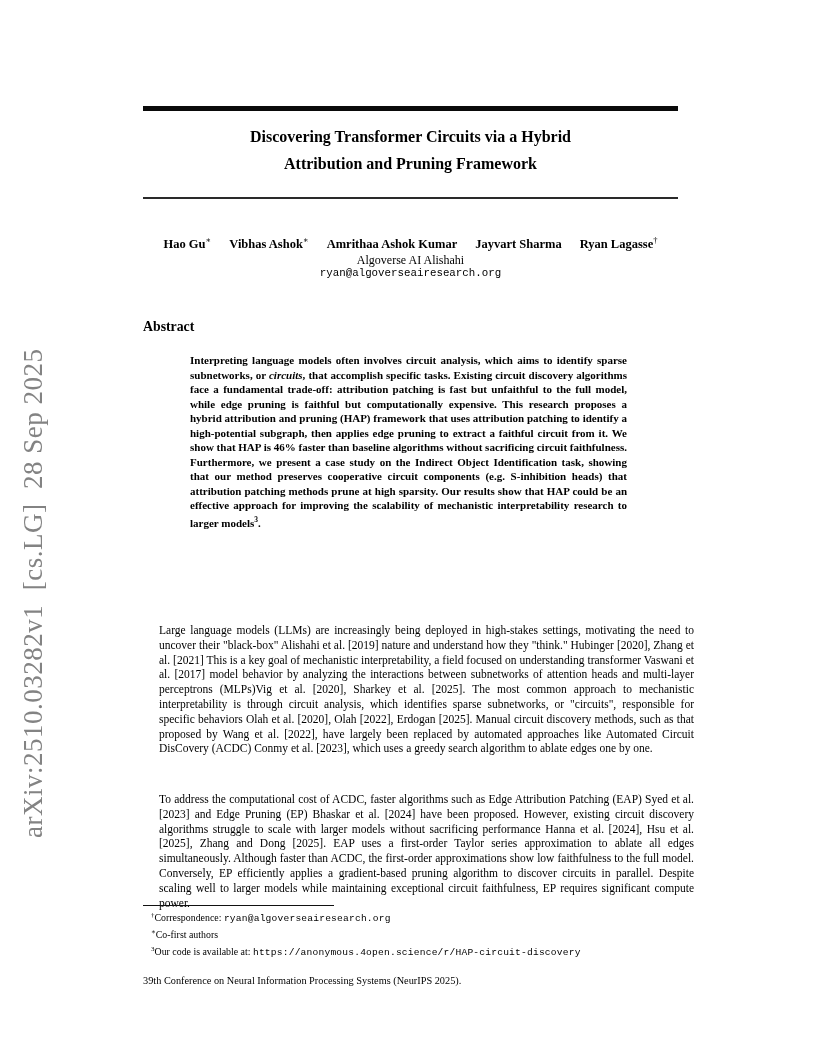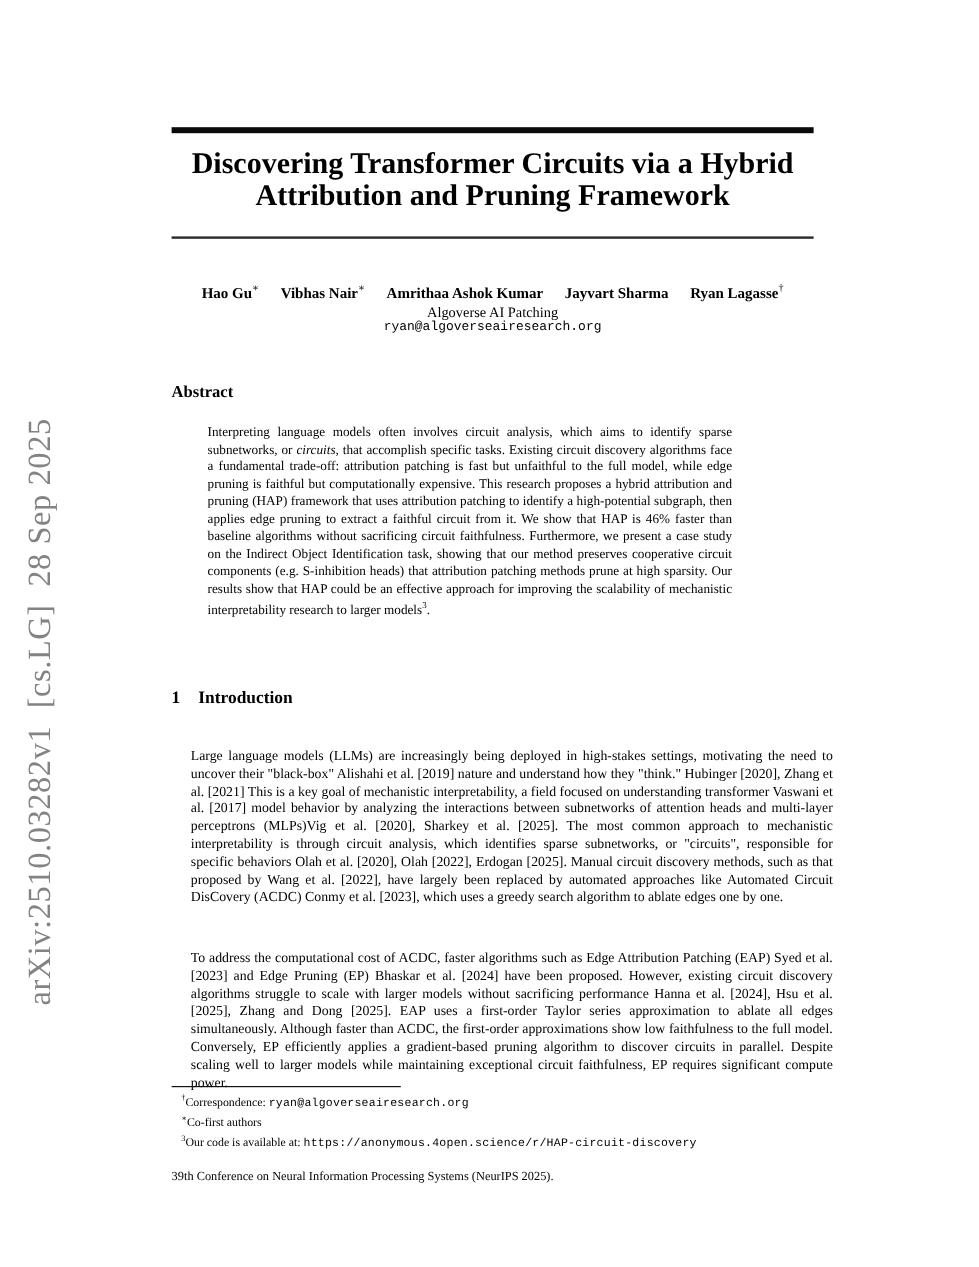--- a/index.html
+++ b/index.html
@@ -37,21 +37,21 @@
     height: 5px;
     background: #0a0a0a;
   }
   .paper-title {
     position: absolute;
     left: 143px;
     top: 123px;
     width: 535px;
     margin: 0;
     text-align: center;
-    font-size: 25px;
+    font-size: 16px;
     line-height: 27px;
     font-weight: bold;
     font-family: Liberation Serif, serif;
   }
   .rule-thin {
     position: absolute;
     left: 143px;
     top: 197px;
     width: 535px;
     height: 2px;
@@ -90,27 +90,28 @@
     position: absolute;
     left: 143px;
     top: 319px;
     width: 535px;
     text-align: left;
     font-size: 13.8px;
     font-weight: bold;
   }
   .abstract-body {
     position: absolute;
-    left: 173px;
+    left: 190px;
     top: 353px;
     width: 437px;
     margin: 0;
     font-size: 11px;
     line-height: 14.5px;
     text-align: justify;
+    font-weight: bold;
   }
   .abstract-body sup { font-size: 7.5px; }
   .section-heading {
     position: absolute;
     left: 143px;
     top: 574px;
     width: 535px;
     margin: 0;
     font-size: 14.5px;
     font-weight: bold;
@@ -163,31 +164,30 @@
 <div class="page">
 
   <div class="watermark">arXiv:2510.03282v1  [cs.LG]  28 Sep 2025</div>
 
   <div class="rule-thick"></div>
 
   <h1 class="paper-title"><span>Discovering Transformer Circuits via a Hybrid</span><br><span>Attribution and Pruning Framework</span></h1>
 
   <div class="rule-thin"></div>
 
-  <div class="authors"><span class="author"><span>Hao Gu</span><sup>∗</sup></span><span class="author"><span>Vibhas Nair</span><sup>∗</sup></span><span class="author"><span>Amrithaa Ashok Kumar</span><sup></sup></span><span class="author"><span>Jayvart Sharma</span><sup></sup></span><span class="author"><span>Ryan Lagasse</span><sup>†</sup></span></div>
-
-  <div class="affiliation">Algoverse AI Patching</div>
+  <div class="authors"><span class="author"><span>Hao Gu</span><sup>∗</sup></span><span class="author"><span>Vibhas Ashok</span><sup>∗</sup></span><span class="author"><span>Amrithaa Ashok Kumar</span><sup></sup></span><span class="author"><span>Jayvart Sharma</span><sup></sup></span><span class="author"><span>Ryan Lagasse</span><sup>†</sup></span></div>
+
+  <div class="affiliation">Algoverse AI Alishahi</div>
 
   <div class="email mono">ryan@algoverseairesearch.org</div>
 
   <div class="abstract-heading">Abstract</div>
 
   <p class="abstract-body"><span>Interpreting language models often involves circuit analysis, which aims to identify sparse subnetworks, or </span><i>circuits</i><span>, that accomplish specific tasks. Existing circuit discovery algorithms face a fundamental trade-off: attribution patching is fast but unfaithful to the full model, while edge pruning is faithful but computationally expensive. This research proposes a hybrid attribution and pruning (HAP) framework that uses attribution patching to identify a high-potential subgraph, then applies edge pruning to extract a faithful circuit from it. We show that HAP is 46% faster than baseline algorithms without sacrificing circuit faithfulness. Furthermore, we present a case study on the Indirect Object Identification task, showing that our method preserves cooperative circuit components (e.g. S-inhibition heads) that attribution patching methods prune at high sparsity. Our results show that HAP could be an effective approach for improving the scalability of mechanistic interpretability research to larger models</span><sup>3</sup><span>.</span></p>
 
-  <h2 class="section-heading"><span class="sec-num">1</span><span class="sec-title">Introduction</span></h2>
 
   <p class="body-para para-1">Large language models (LLMs) are increasingly being deployed in high-stakes settings, motivating the need to uncover their "black-box" Alishahi et al. [2019] nature and understand how they "think." Hubinger [2020], Zhang et al. [2021] This is a key goal of mechanistic interpretability, a field focused on understanding transformer Vaswani et al. [2017] model behavior by analyzing the interactions between subnetworks of attention heads and multi-layer perceptrons (MLPs)Vig et al. [2020], Sharkey et al. [2025]. The most common approach to mechanistic interpretability is through circuit analysis, which identifies sparse subnetworks, or "circuits", responsible for specific behaviors Olah et al. [2020], Olah [2022], Erdogan [2025]. Manual circuit discovery methods, such as that proposed by Wang et al. [2022], have largely been replaced by automated approaches like Automated Circuit DisCovery (ACDC) Conmy et al. [2023], which uses a greedy search algorithm to ablate edges one by one.</p>
 
   <p class="body-para para-2">To address the computational cost of ACDC, faster algorithms such as Edge Attribution Patching (EAP) Syed et al. [2023] and Edge Pruning (EP) Bhaskar et al. [2024] have been proposed. However, existing circuit discovery algorithms struggle to scale with larger models without sacrificing performance Hanna et al. [2024], Hsu et al. [2025], Zhang and Dong [2025]. EAP uses a first-order Taylor series approximation to ablate all edges simultaneously. Although faster than ACDC, the first-order approximations show low faithfulness to the full model. Conversely, EP efficiently applies a gradient-based pruning algorithm to discover circuits in parallel. Despite scaling well to larger models while maintaining exceptional circuit faithfulness, EP requires significant compute power.</p>
 
   <div class="footnote-rule"></div>
 
   <div class="footnotes">
     <div class="footnote"><sup>†</sup><span>Correspondence: </span><span class="mono">ryan@algoverseairesearch.org</span></div>
     <div class="footnote"><sup>∗</sup><span>Co-first authors</span><span class="mono"></span></div>

